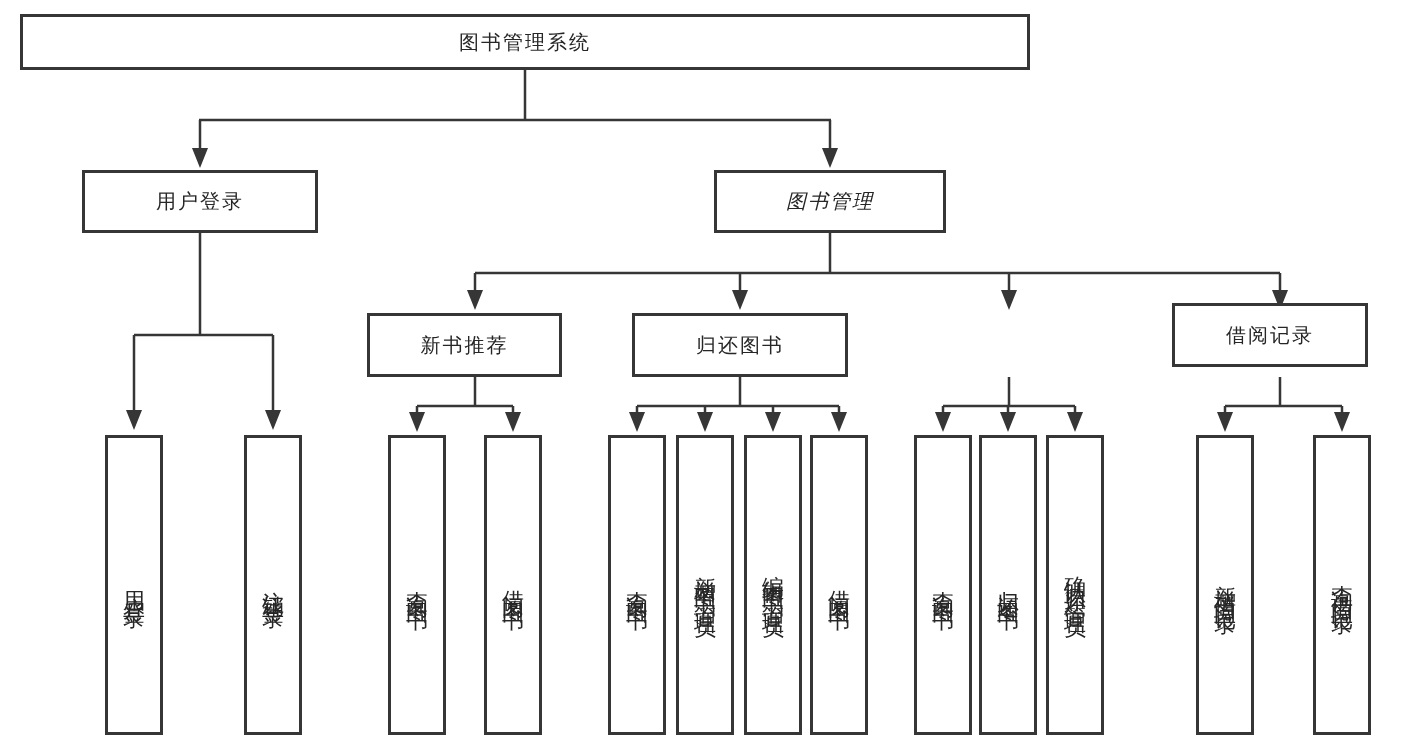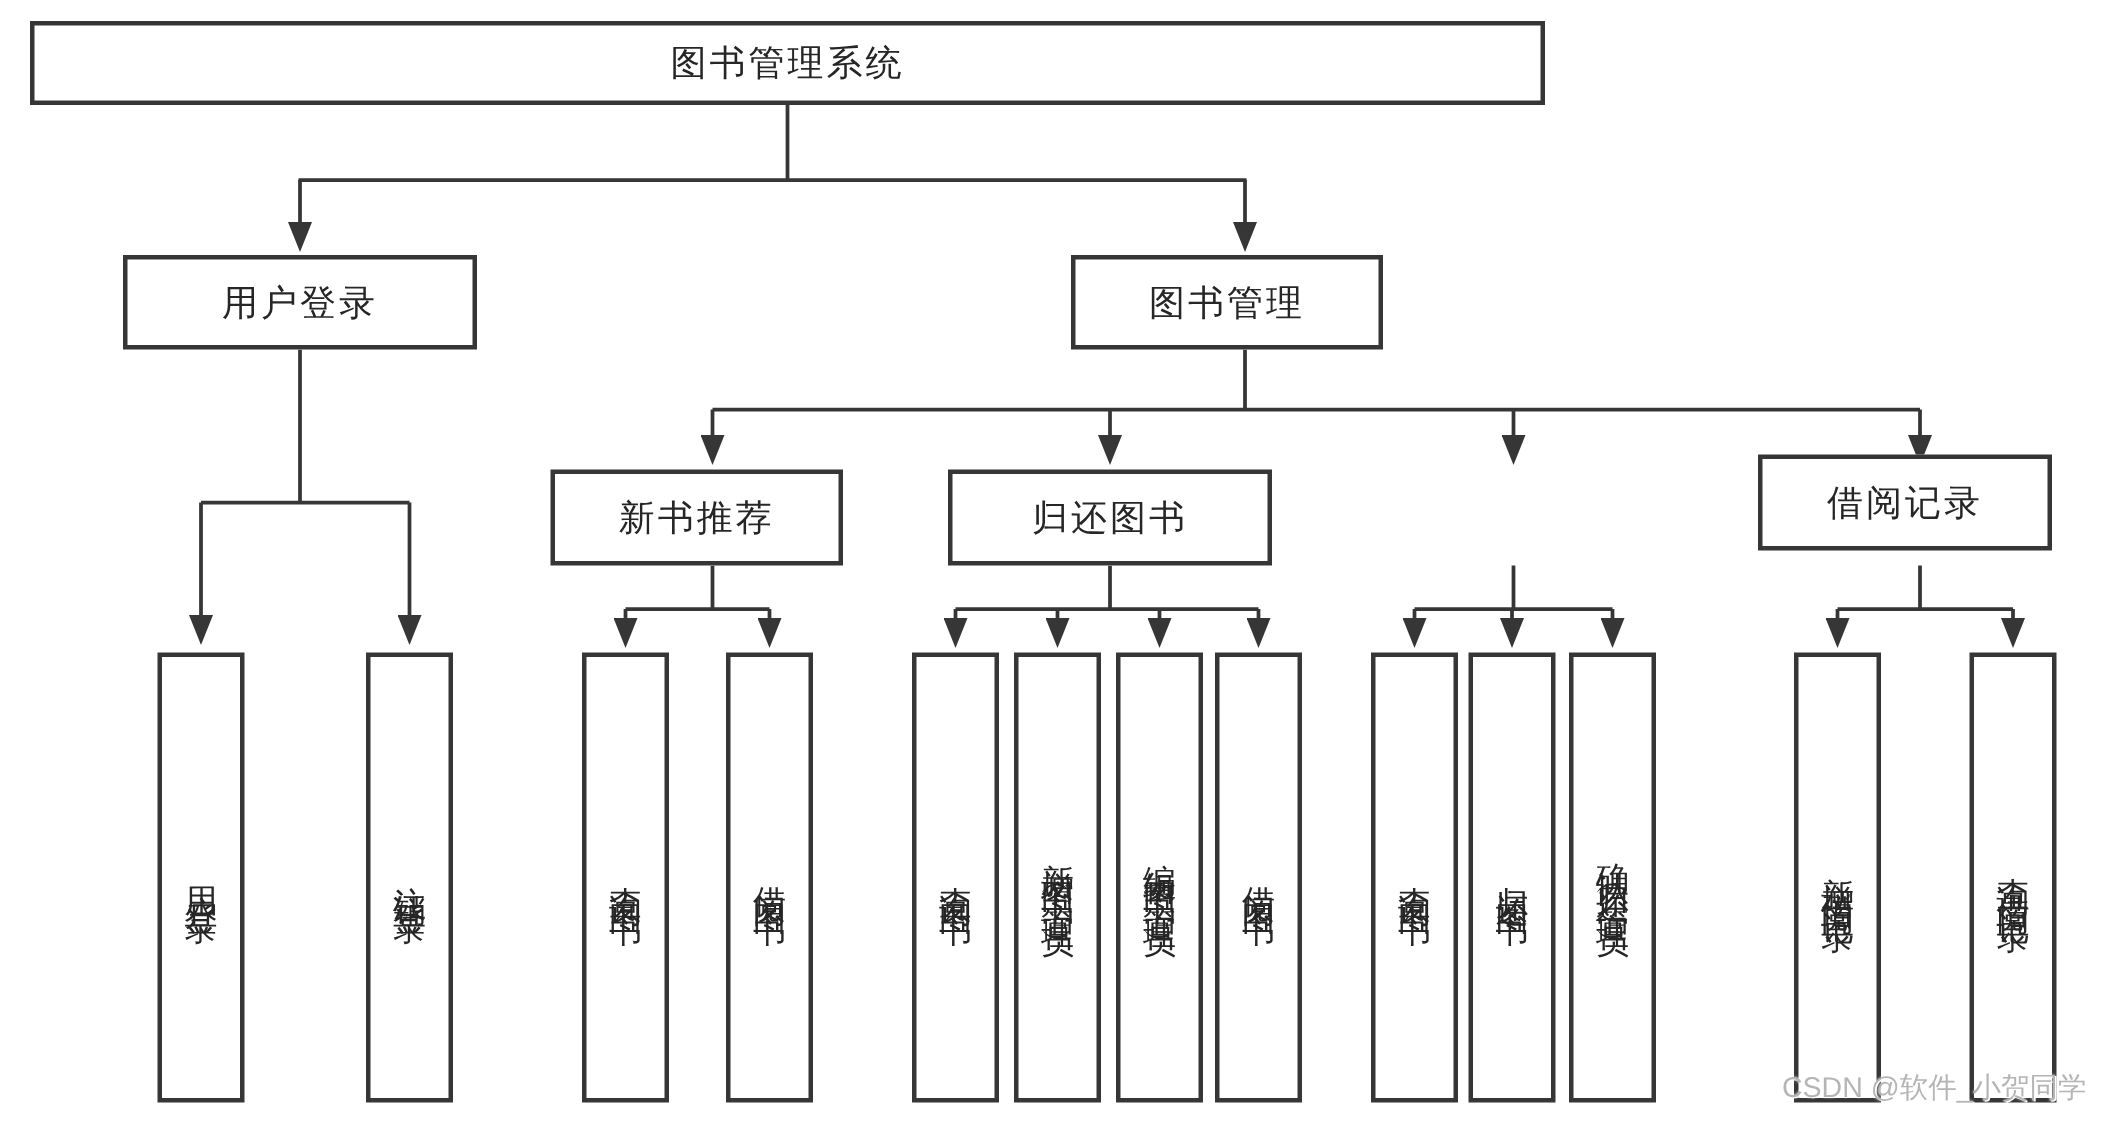--- a/index.html
+++ b/index.html
@@ -16,21 +16,21 @@
     position: absolute;
     box-sizing: border-box;
     border: 3px solid #363636;
     background: #ffffff;
     display: flex;
     align-items: center;
     justify-content: center;
     color: #262626;
   }
   .node {
-    font-size: 24px;
+    font-size: 20px;
     letter-spacing: 2px;
     white-space: nowrap;
   }
   .leaf { width: 58px; top: 435px; height: 300px; }
   .leaf .vtext {
     writing-mode: vertical-rl;
     text-orientation: mixed;
     font-size: 22px;
     letter-spacing: 6px;
     line-height: 1;
@@ -91,21 +91,21 @@
 
       <path d="M1280,377 V406 M1225,406 H1342"></path>
       <path d="M1225,406 V412" marker-end="url(#arrow)"></path>
       <path d="M1342,406 V412" marker-end="url(#arrow)"></path>
     </g>
   </svg>
 
   <div class="node" style="left:20px; top:14px; width:1010px; height:56px;">图书管理系统</div>
 
   <div class="node" style="left:82px; top:170px; width:236px; height:63px;">用户登录</div>
-  <div class="node" style="left:714px; top:170px; width:208px; height:63px;">图书管理</div>
+  <div class="node" style="left:714px; top:170px; width:232px; height:63px;font-style:italic;">图书管理</div>
 
   <div class="node" style="left:367px; top:313px; width:195px; height:64px;">新书推荐</div>
   <div class="node" style="left:632px; top:313px; width:216px; height:64px;">归还图书</div>
   <div class="node" style="left:1172px; top:303px; width:196px; height:64px;">借阅记录</div>
 
   <div class="leaf" style="left:105px;">
     <span class="vtext">用户登录</span>
   </div>
   <div class="leaf" style="left:244px;">
     <span class="vtext">注销登录</span>
@@ -137,15 +137,14 @@
   <div class="leaf" style="left:1046px;">
     <span class="vtext">确认归还（管理员）</span>
   </div>
   <div class="leaf" style="left:1196px;">
     <span class="vtext">新增借阅记录</span>
   </div>
   <div class="leaf" style="left:1313px;">
     <span class="vtext">查询借阅记录</span>
   </div>
 
-  <div id="watermark">CSDN @软件_小贺同学</div>
 
 </div>
 
 </body></html>

